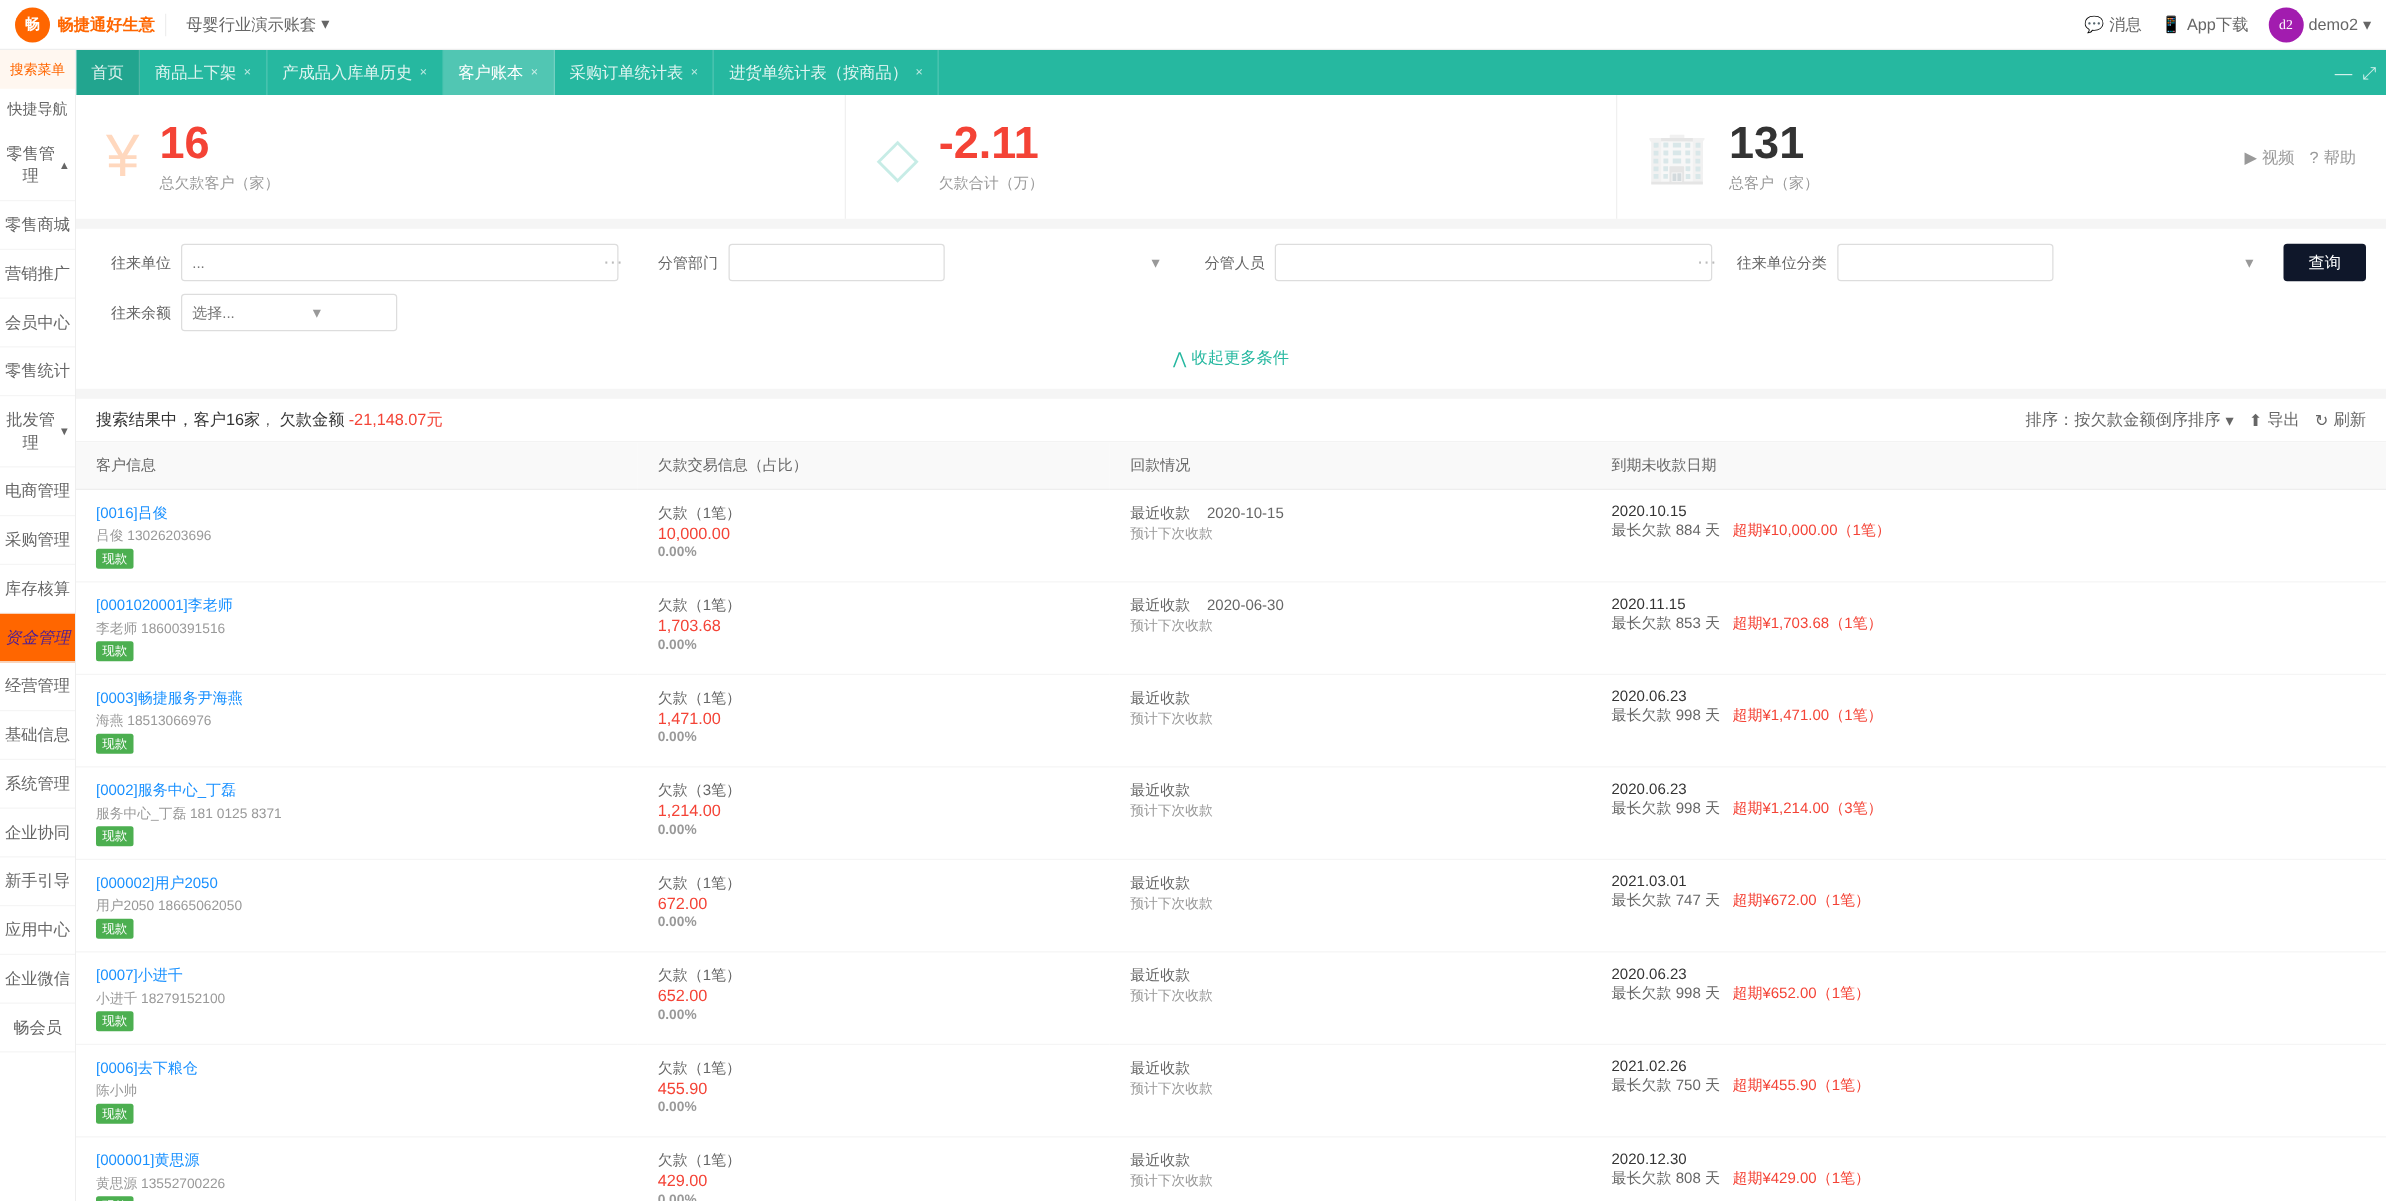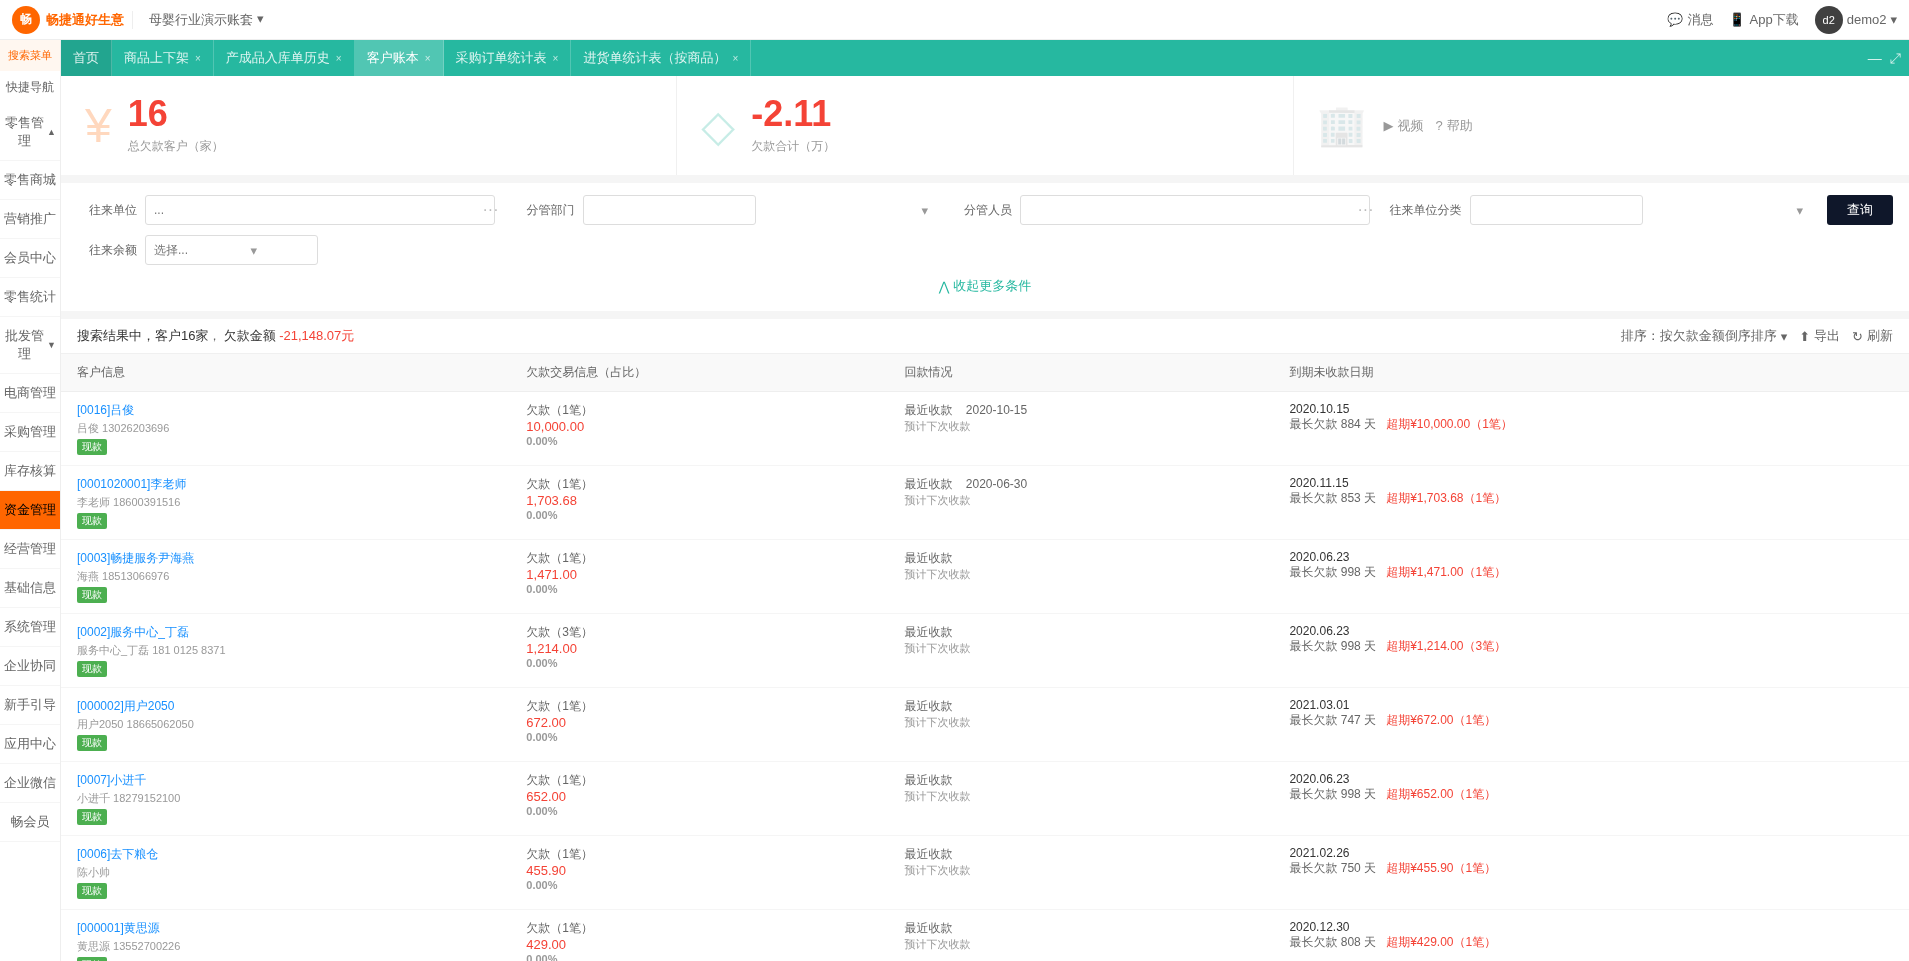--- a/index.html
+++ b/index.html
@@ -18,29 +18,29 @@
       border-bottom: 1px solid #eee;
       flex-shrink: 0;
     }
     .top-bar-left { display: flex; align-items: center; gap: 8px; }
     .logo-area { display: flex; align-items: center; gap: 6px; }
     .logo-icon { width: 28px; height: 28px; background: #ff6600; border-radius: 50%; display: flex; align-items: center; justify-content: center; color: #fff; font-size: 12px; font-weight: bold; }
     .logo-text { color: #ff6600; font-size: 13px; font-weight: bold; }
     .store-selector { display: flex; align-items: flex-start; gap: 4px; color: #666; font-size: 12px; cursor: pointer; border-left: 1px solid #eee; padding-left: 16px; }
     .top-bar-right { display: flex; align-items: center; gap: 16px; }
     .top-right-item { display: flex; align-items: center; gap: 4px; color: #666; font-size: 12px; cursor: pointer; }
-    .avatar { width: 28px; height: 28px; background: #404040; border-radius: 50%; display: flex; align-items: center; justify-content: center; color: #fff; font-size: 11px; }
+    .avatar { width: 28px; height: 28px; background: #a21caf; border-radius: 50%; display: flex; align-items: center; justify-content: center; color: #fff; font-size: 11px; font-family: Liberation Serif, serif; }
 
     
     .main-layout { display: flex; flex: 1; overflow: hidden; }
 
     
     .sidebar { width: 61px; background: #fff; border-right: 1px solid #eee; display: flex; flex-direction: column; flex-shrink: 0; overflow-y: auto; }
     .sidebar-item { padding: 10px 4px; text-align: center; cursor: pointer; color: #666; font-size: 12px; border-bottom: 1px solid #f5f5f5; }
-    .sidebar-item.active { background: #ff6600; color: #000000; }
+    .sidebar-item.active { background: #ff6600; color: #4c1d95; font-style: italic; }
     .sidebar-item.has-arrow { display: flex; align-items: center; justify-content: center; gap: 2px; }
     .search-menu { background: #fff7f0; color: #ff6600; font-size: 11px; padding: 8px 4px; text-align: center; cursor: pointer; }
     .quick-nav { padding: 8px 4px; text-align: center; color: #666; font-size: 12px; cursor: pointer; }
 
     
     .content-area { flex: 1; display: flex; flex-direction: column; overflow: hidden; }
 
     
     .tab-bar {
       background: #26b8a0;
@@ -311,20 +311,24 @@
           </div>
           <div class="stat-card">
             <div style="font-size:44px;color:#26b8a0;opacity:0.25;">◇</div>
             <div class="stat-info">
               <div class="stat-num red">-2.11</div>
               <div class="stat-label">欠款合计（万）</div>
             </div>
           </div>
           <div class="stat-card">
             <div style="font-size:40px;color:#4fc3f7;opacity:0.25;">🏢</div>
+            <div class="stat-info">
+              <div class="stat-num black">131</div>
+              <div class="stat-label">总客户（家）</div>
+            </div>
             <div class="stat-actions">
               <div class="stat-action">
                 <span>▶</span>
                 <span>视频</span>
               </div>
               <div class="stat-action">
                 <span>?</span>
                 <span>帮助</span>
               </div>
             </div>

